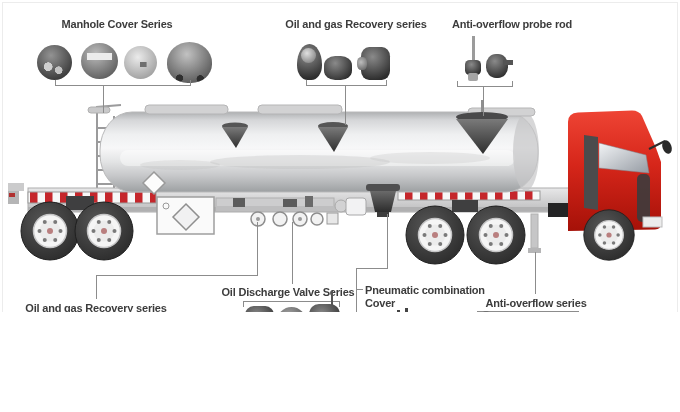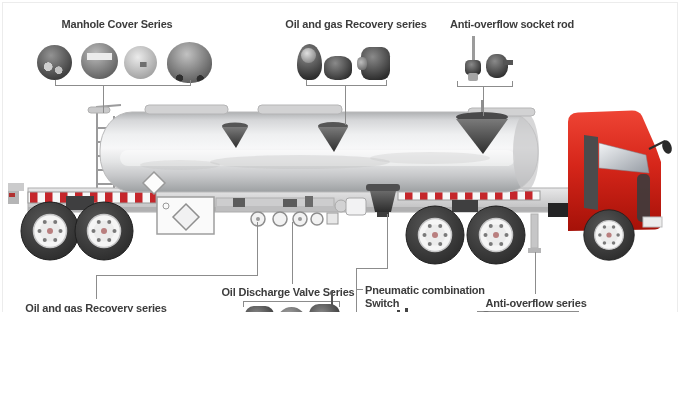--- a/index.html
+++ b/index.html
@@ -213,21 +213,21 @@
       <span style="left:4px;top:4px;width:15px;height:15px;border-radius:50%;background:radial-gradient(circle at 40% 35%,#e0e0e0,#6f6f6f);"></span>
     </div>
     <div class="part blobdark z2" style="left:324px;top:56px;width:28px;height:24px;border-radius:40%;"></div>
     <div class="part blobdark z2" style="left:361px;top:47px;width:29px;height:33px;border-radius:28%;">
       <span style="left:-4px;top:10px;width:10px;height:13px;border-radius:40%;background:radial-gradient(circle at 40% 40%,#bdbdbd,#5a5a5a);"></span>
     </div>
     <div class="bracket-up z2" style="left:306px;top:80px;width:79px;"></div>
   </div>
 
   <div>
-    <div class="lbl center z2" style="left:437px;top:18px;width:150px;">Anti-overflow socket rod</div>
+    <div class="lbl center z2" style="left:437px;top:18px;width:150px;">Anti-overflow probe rod</div>
     <div class="part z2" style="left:462px;top:36px;width:22px;height:46px;">
       <span style="left:10px;top:0;width:3px;height:27px;background:#9b9b9b;"></span>
       <span style="left:3px;top:24px;width:16px;height:15px;border-radius:30%;background:radial-gradient(circle at 40% 30%,#8a8a8a,#2e2e2e 80%);"></span>
       <span style="left:6px;top:37px;width:10px;height:8px;background:#a5a5a5;border-radius:2px;"></span>
     </div>
     <div class="part blobdark z2" style="left:486px;top:54px;width:22px;height:24px;border-radius:45%;">
       <span style="right:-5px;top:6px;width:10px;height:5px;background:#555555;"></span>
     </div>
     <div class="bracket-up z2" style="left:457px;top:81px;width:54px;"></div>
   </div>
@@ -261,21 +261,21 @@
       <span style="left:-9px;top:14px;width:12px;height:3px;background:#aaaaaa;transform:rotate(20deg);"></span>
       <span style="right:-9px;top:12px;width:12px;height:3px;background:#aaaaaa;transform:rotate(-15deg);"></span>
       <span style="left:10px;top:8px;width:15px;height:13px;border-radius:50%;background:#8d8d8d;"></span>
     </div>
     <div class="part bloblight z2" style="left:292px;top:344px;width:42px;height:21px;border-radius:50%;">
       <span style="left:6px;top:9px;width:30px;height:3px;background:#b5b5b5;border-radius:2px;"></span>
     </div>
   </div>
 
   <div>
-    <div class="lbl wrap z2" style="left:365px;top:284px;width:128px;">Pneumatic combination Switch</div>
+    <div class="lbl wrap z2" style="left:365px;top:284px;width:128px;">Pneumatic combination Cover</div>
     <div class="part z2" style="left:381px;top:314px;width:46px;height:38px;">
       <span style="left:0;top:12px;width:15px;height:22px;background:linear-gradient(#4e8c55,#2e5c36);"></span>
       <span style="left:12px;top:4px;width:24px;height:28px;border-radius:20%;background:radial-gradient(circle at 40% 30%,#777,#222 85%);"></span>
       <span style="left:30px;top:10px;width:14px;height:10px;background:#3a3a3a;"></span>
       <span style="left:16px;top:-4px;width:3px;height:10px;background:#444444;"></span>
       <span style="left:24px;top:-6px;width:3px;height:12px;background:#444444;"></span>
     </div>
   </div>
 
   <div>

